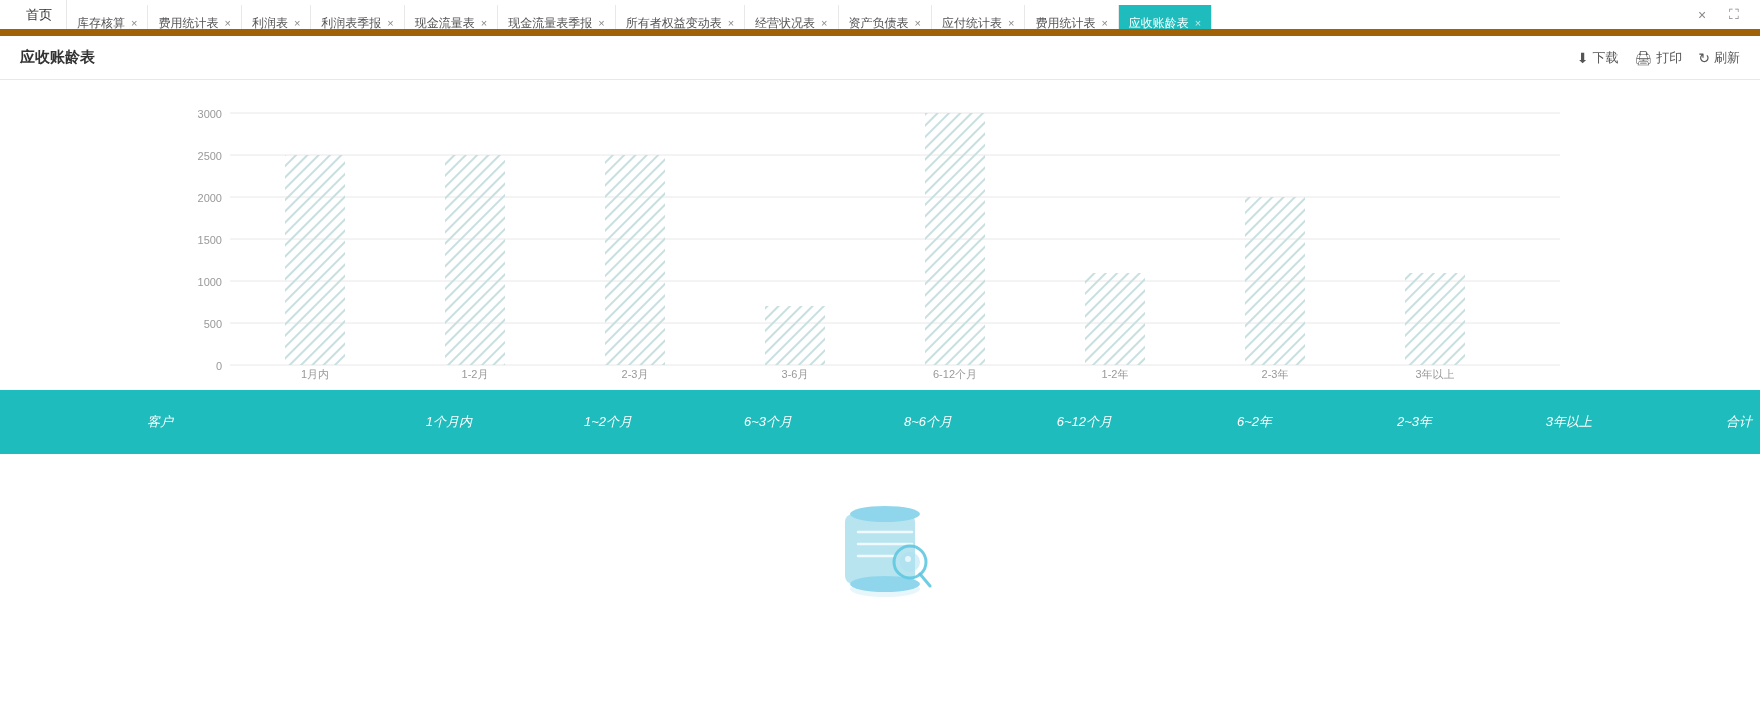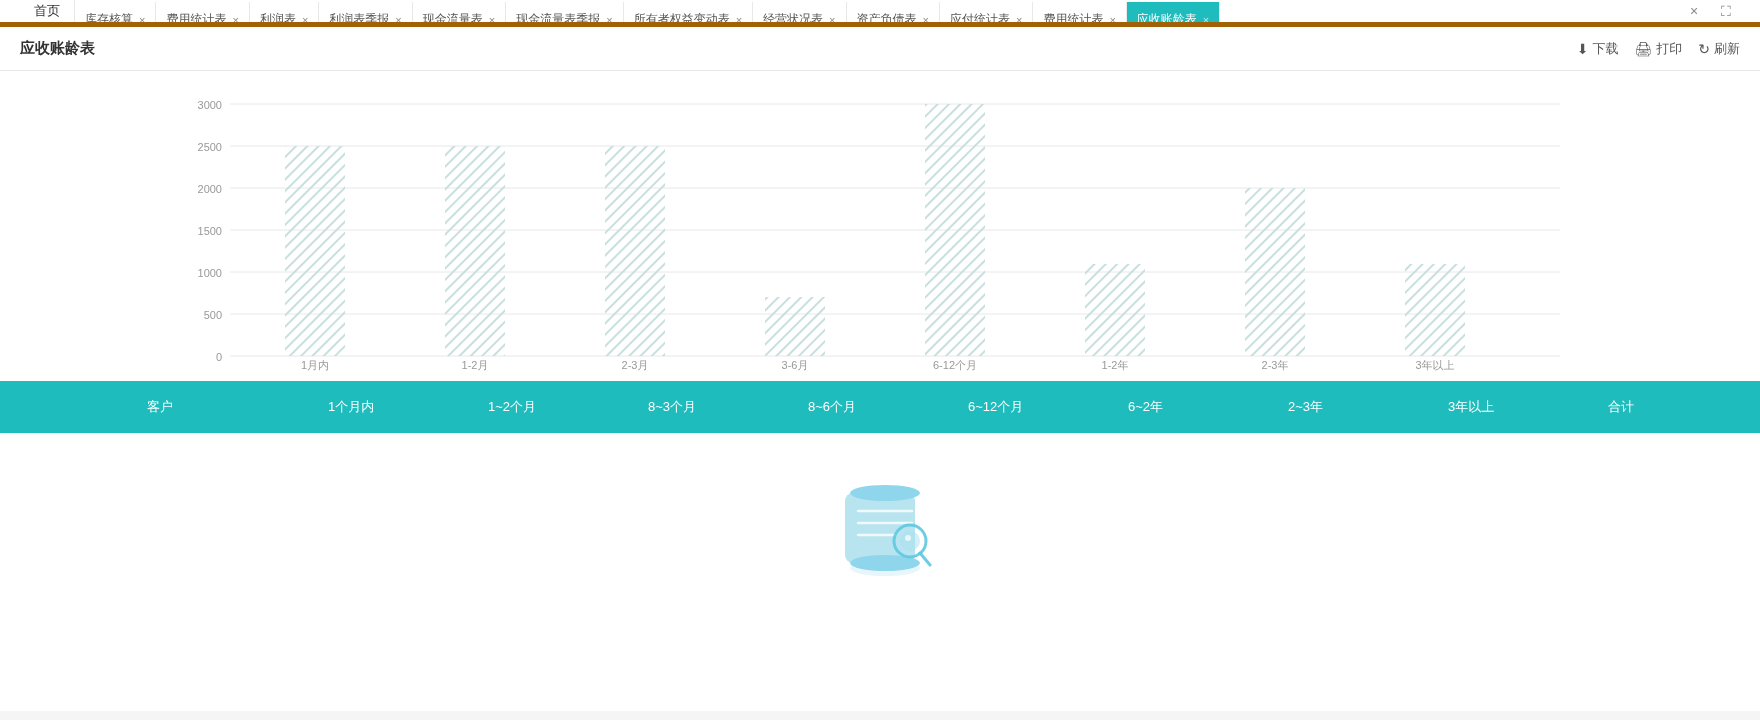--- a/index.html
+++ b/index.html
@@ -3,23 +3,23 @@
   <meta charset="utf-8">
   <style>
     * { box-sizing: border-box; margin: 0; padding: 0; }
     body { font-family: "Microsoft YaHei", "PingFang SC", sans-serif; font-size: 13px; background: #f5f5f5; color: #333; overflow: hidden; }
 
     
     .tab-bar {
       display: flex;
       align-items: center;
       background: #fff;
-      border-bottom: 5px solid #a16207;
-      height: 27px;
-      padding: 0 20px;
+      border-bottom: 7px solid #a16207;
+      height: 36px;
+      padding: 0 12px;
       overflow: hidden;
       flex-wrap: nowrap;
     }
     .tab-item {
       display: flex;
       align-items: center;
       padding: 0 10px;
       height: 36px;
       cursor: pointer;
       white-space: nowrap;
@@ -117,25 +117,26 @@
       height: 280px;
       position: relative;
     }
 
     
     .data-table-header {
       display: grid;
       grid-template-columns: 2fr 1fr 1fr 1fr 1fr 1fr 1fr 1fr 1fr 1fr;
       background: #1ebcbc;
       color: #fff;
-      height: 52px;
-      align-items: center;
+      height: 64px;
+      align-items: center;
+      font-style: italic;
     }
     .data-table-header .col-header {
-      text-align: left;
+      text-align: right;
       font-size: 13px;
       padding: 0 8px;
     }
     .data-table-header .col-header:first-child {
       text-align: center;
     }
 
     
     .empty-state {
       display: flex;
@@ -291,21 +292,21 @@
         <text x="1095" y="278" font-size="11" fill="#999" text-anchor="middle">2-3年</text>
         <text x="1255" y="278" font-size="11" fill="#999" text-anchor="middle">3年以上</text>
       </svg>
     </div>
   </div>
 
   <div class="data-table-header">
     <div class="col-header">客户</div>
     <div class="col-header">1个月内</div>
     <div class="col-header">1~2个月</div>
-    <div class="col-header">8~3个月</div>
+    <div class="col-header">6~3个月</div>
     <div class="col-header">8~6个月</div>
     <div class="col-header">6~12个月</div>
     <div class="col-header">6~2年</div>
     <div class="col-header">2~3年</div>
     <div class="col-header">3年以上</div>
     <div class="col-header">合计</div>
   </div>
 
   <div class="empty-state">
     <div class="empty-illustration">

